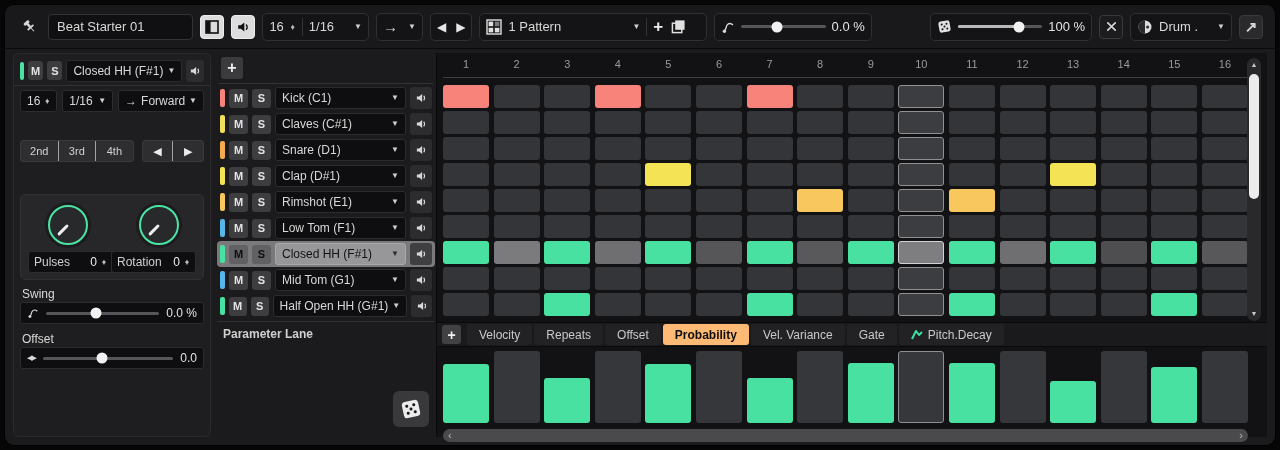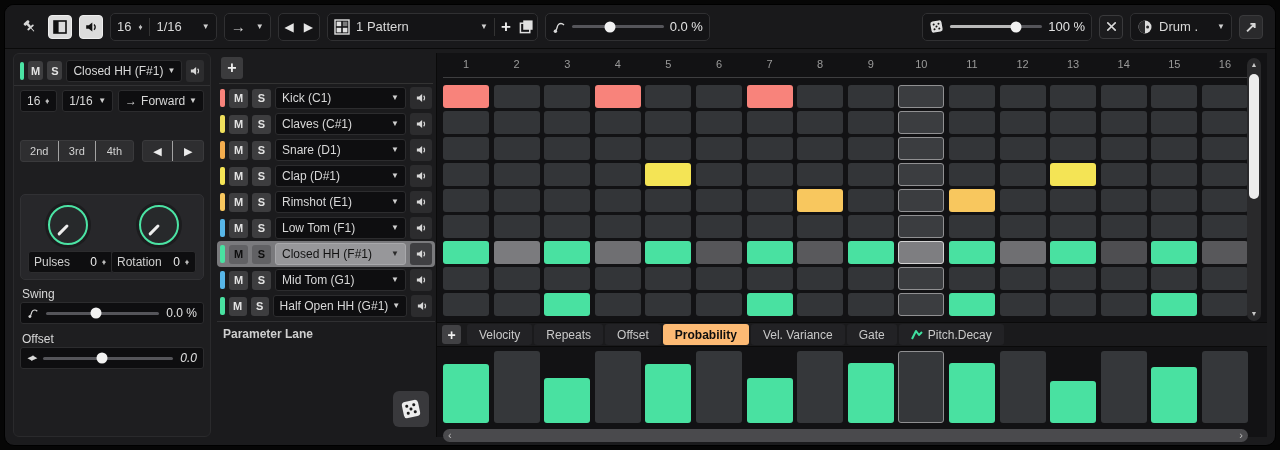--- a/index.html
+++ b/index.html
@@ -104,20 +104,23 @@
         <svg width="16" height="16" viewBox="0 0 16 16" fill="#d8d8d8">
             <g transform="rotate(-42 8 7)">
               <rect x="5" y="1.6" width="6.4" height="3" rx="1.2"></rect>
               <rect x="7" y="4" width="2.4" height="4.6"></rect>
               <rect x="4.2" y="8.2" width="8" height="1.8" rx="0.9"></rect>
               <rect x="7.7" y="10" width="1" height="4.4" rx="0.5"></rect>
             </g>
           </svg>
       </span>
     </div>
+    <div class="field" style="width:152px;">
+        <span>Beat Starter 01</span>
+      </div>
 
     <div class="tbtn white">
       <span>
         <svg width="14" height="14" viewBox="0 0 14 14">
             <rect x="1" y="1" width="12" height="12" fill="none" stroke="#111" stroke-width="1.6"></rect>
             <rect x="1" y="1" width="4.6" height="12" fill="#111"></rect>
           </svg>
       </span>
     </div>
     <div class="tbtn white">
@@ -143,21 +146,21 @@
     <div class="grp">
       <span style="font-size:15px;font-weight:bold;">→</span>
       <span class="caret" style="margin-left:4px;">▼</span>
     </div>
 
     <div class="grp" style="gap:10px;">
       <span style="color:#e6e6e6;font-size:12px;">◀</span>
       <span style="color:#e6e6e6;font-size:12px;">▶</span>
     </div>
 
-    <div class="grp" style="padding-right:3px;justify-content:space-between;">
+    <div class="grp" style="padding-right:20px;justify-content:space-between;">
       <span>
         <svg width="16" height="16" viewBox="0 0 16 16">
             <rect x="1" y="1" width="14" height="14" fill="none" stroke="#e0e0e0" stroke-width="1.4"></rect>
             <rect x="2.6" y="2.6" width="4.6" height="4.6" fill="#e0e0e0"></rect>
             <rect x="8.8" y="2.6" width="4.6" height="4.6" fill="#7a7a7a"></rect>
             <rect x="2.6" y="8.8" width="4.6" height="4.6" fill="#e0e0e0"></rect>
             <rect x="8.8" y="8.8" width="4.6" height="4.6" fill="#e0e0e0"></rect>
           </svg>
       </span>
       <span style="width:118px;">1 Pattern</span>
@@ -322,21 +325,21 @@
             <path d="M7 4c2-1 4 0 5 1"></path>
           </svg>
       </span>
       <span class="sliderTrack" style="flex:1;">
           <span class="thumb" style="left:44%;"></span>
         </span>
       <span class="tval">0.0 %</span>
     </div>
 
     <div class="lp-abs smallLabel" style="top:278px;left:8px;">Offset</div>
-    <div class="lp-abs sliderRow" style="top:293px;left:6px;right:6px;font-style:italic;">
+    <div class="lp-abs sliderRow" style="top:293px;left:6px;right:6px;">
       <span style="font-size:7px;color:#d8d8d8;letter-spacing:-1px;">◀▶</span>
       <span class="sliderTrack" style="flex:1;">
           <span class="thumb" style="left:45%;"></span>
         </span>
       <span class="tval">0.0</span>
     </div>
   </div>
 
   <div class="tracks-panel">
     <div class="add-track">+</div>

